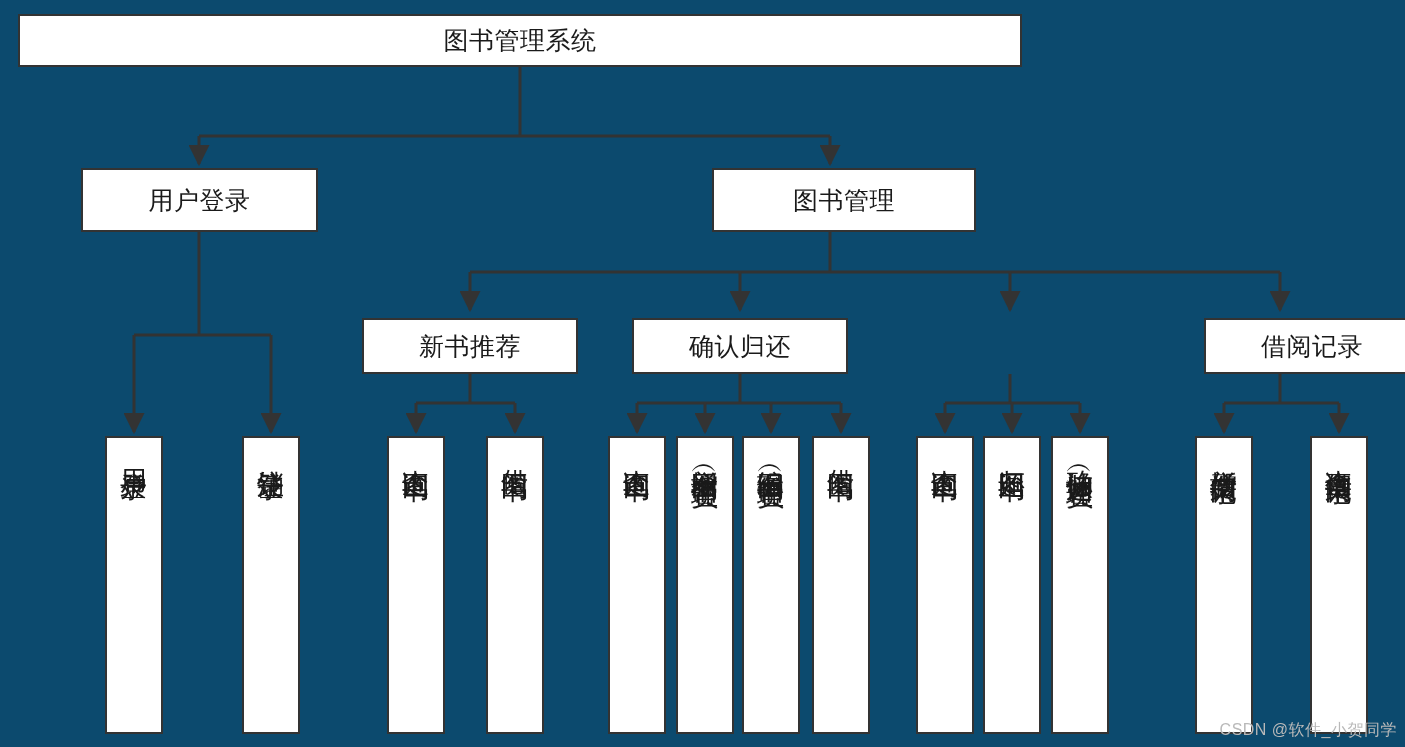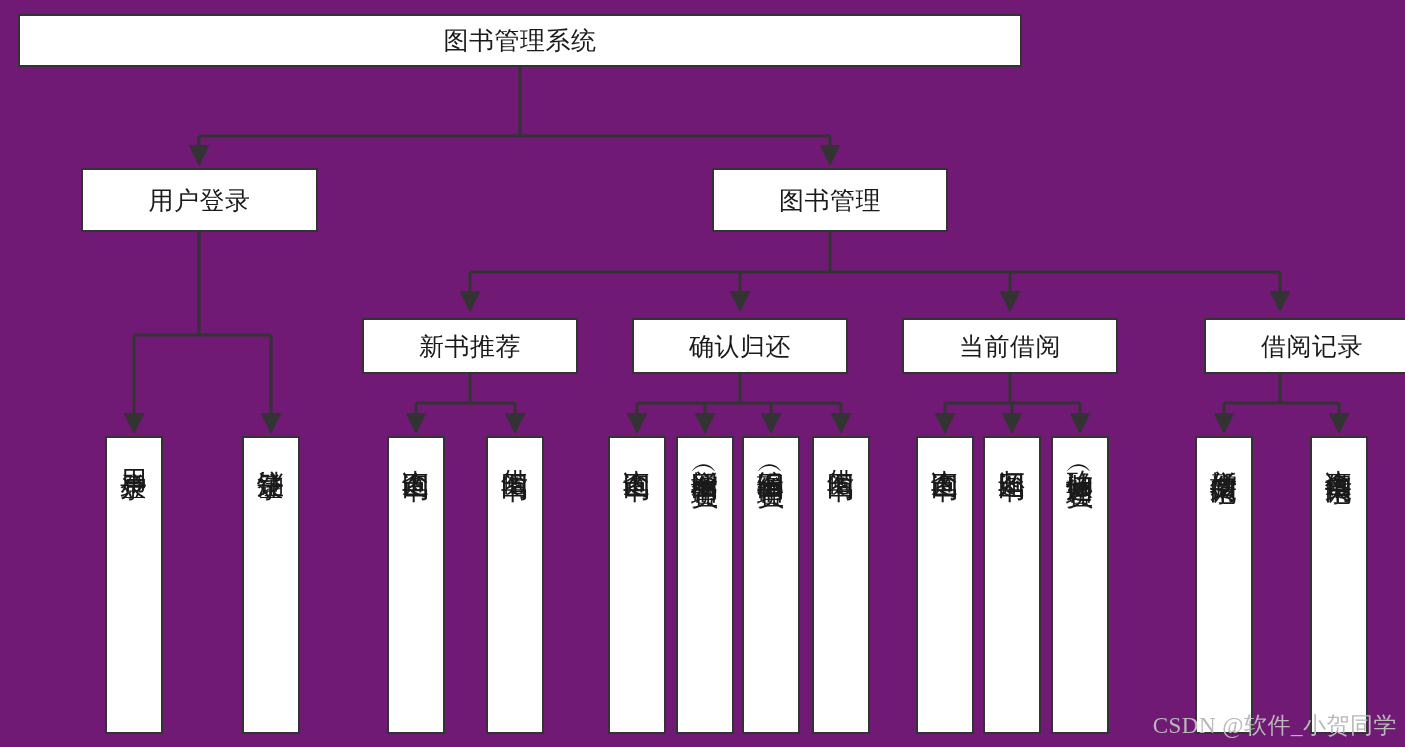--- a/index.html
+++ b/index.html
@@ -8,21 +8,21 @@
     padding: 0;
     background: #ffffff;
   }
   body {
     font-family: "DejaVu Sans", "Liberation Sans", sans-serif;
   }
   #canvas {
     position: relative;
     width: 1405px;
     height: 747px;
-    background: #701a75;
+    background: #0c4a6e;
     overflow: hidden;
   }
   svg.wires {
     position: absolute;
     left: 0;
     top: 0;
     width: 1405px;
     height: 747px;
     pointer-events: none;
   }
@@ -61,24 +61,24 @@
     text-orientation: upright;
     font-size: 27px;
     line-height: 1.0;
     letter-spacing: 2px;
     white-space: nowrap;
   }
   .watermark {
     position: absolute;
     right: 8px;
     bottom: 6px;
-    font-size: 23px;
+    font-size: 16px;
     color: #b9b9b9;
     white-space: nowrap;
-    font-family: Liberation Serif, serif;
+    font-family: Liberation Sans, sans-serif;
     letter-spacing: 0.5px;
   }
 </style>
 </head>
 <body>
 
 <div id="canvas">
 
   <svg class="wires" viewBox="0 0 1405 747" xmlns="http://www.w3.org/2000/svg">
     <defs>
@@ -132,35 +132,32 @@
   </svg>
 
   <div class="node horiz root" style="left:18px; top:14px; width:1004px; height:53px;">
     <span class="lbl">图书管理系统</span>
   </div>
 
   <div class="node horiz" style="left:81px; top:168px; width:237px; height:64px;">
     <span class="lbl">用户登录</span>
   </div>
 
-  <div class="node horiz" style="left:712px; top:168px; width:236px; height:64px;">
+  <div class="node horiz" style="left:712px; top:168px; width:264px; height:64px;">
     <span class="lbl">图书管理</span>
   </div>
 
   <div class="node horiz" style="left:362px; top:318px; width:216px; height:56px;">
     <span class="lbl">新书推荐</span>
   </div>
 
   <div class="node horiz" style="left:632px; top:318px; width:216px; height:56px;">
     <span class="lbl">确认归还</span>
   </div>
 
-  <div class="node horiz" style="left:902px; top:318px; width:216px; height:56px;">
-    <span class="lbl">当前借阅</span>
-  </div>
 
   <div class="node horiz" style="left:1172px; top:318px; width:216px; height:56px;margin-left:32px;">
     <span class="lbl">借阅记录</span>
   </div>
 
   <div class="node vert" style="left:105px; top:436px; width:58px; height:298px;">
     <span class="lbl">用户登录</span>
   </div>
   <div class="node vert" style="left:242px; top:436px; width:58px; height:298px;">
     <span class="lbl">注销登录</span>

